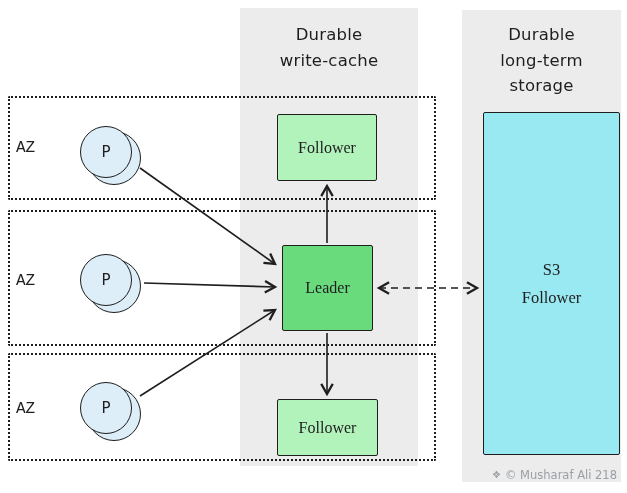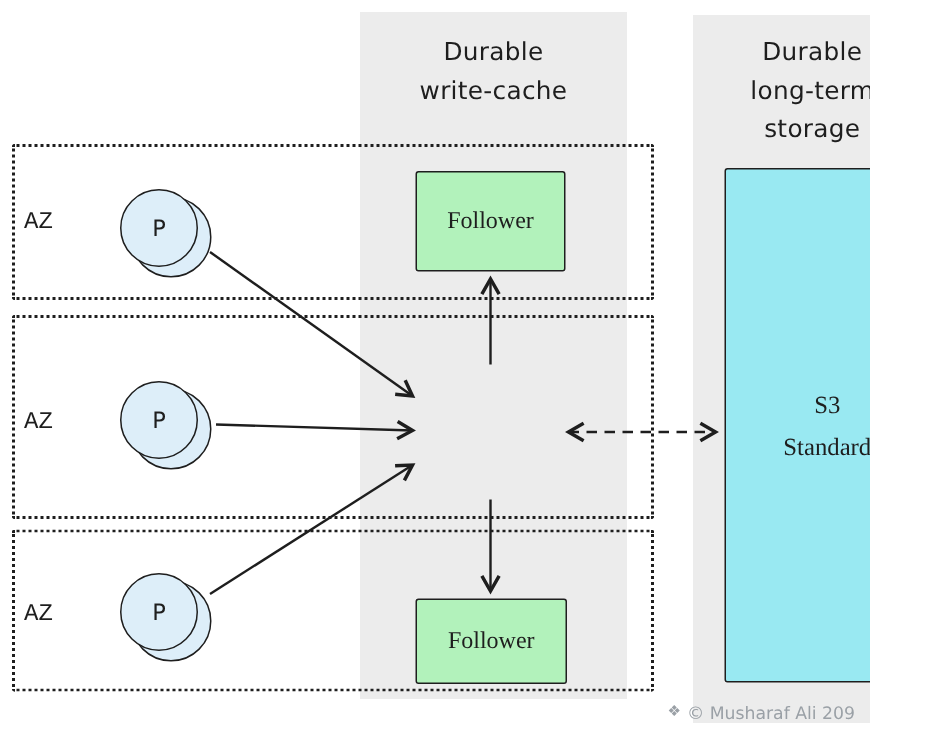--- a/index.html
+++ b/index.html
@@ -11,21 +11,21 @@
     --stroke:#1e1e1e;
     --watermark:#9aa0a6;
   }
   *{box-sizing:border-box;margin:0;padding:0;}
   html,body{background:#ffffff;}
   body{
     width:627px;height:493px;
     font-family:"DejaVu Sans","Liberation Sans",sans-serif;
     color:var(--stroke);
   }
-  .canvas{position:relative;width:580px;height:493px;background:#ffffff;overflow:hidden;}
+  .canvas{position:relative;width:627px;height:493px;background:#ffffff;overflow:hidden;}
 
   
   .col{position:absolute;background:var(--column-bg);}
   .col-mid{left:240px;top:8px;width:178px;height:458px;}
   .col-right{left:462px;top:10px;width:159px;height:472px;}
   .col-title{
     position:absolute;text-align:center;white-space:pre-line;
     font-size:16.5px;line-height:1.55;letter-spacing:.2px;z-index:3;
   }
   .col-title-mid{left:240px;top:22px;width:178px;}
@@ -106,37 +106,38 @@
     <div class="disc">P</div>
   </div>
   <div class="producer producer-2">
     <div class="disc">P</div>
   </div>
   <div class="producer producer-3">
     <div class="disc">P</div>
   </div>
 
   <div class="node follower follower-top">Follower</div>
+  <div class="node leader">Leader</div>
   <div class="node follower follower-bottom">Follower</div>
 
   <div class="node s3">S3
-Standard</div>
+Follower</div>
 
   <svg class="arrows" width="627" height="493" viewBox="0 0 627 493" xmlns="http://www.w3.org/2000/svg">
     <defs>
       <marker id="arrow" viewBox="0 0 10 10" refX="8" refY="5" markerWidth="9" markerHeight="9" orient="auto-start-reverse">
         <path class="arrow-head" d="M1,1 L8,5 L1,9"></path>
       </marker>
     </defs>
     <line class="arrow-line" x1="140" y1="168" x2="275" y2="264" marker-end="url(#arrow)"></line>
     <line class="arrow-line" x1="144" y1="283" x2="275" y2="287" marker-end="url(#arrow)"></line>
     <line class="arrow-line" x1="140" y1="396" x2="275" y2="310" marker-end="url(#arrow)"></line>
     <line class="arrow-line" x1="327" y1="243" x2="327" y2="186" marker-end="url(#arrow)"></line>
     <line class="arrow-line" x1="327" y1="333" x2="327" y2="394" marker-end="url(#arrow)"></line>
     <line class="arrow-line" x1="379" y1="288" x2="477" y2="288" stroke-dasharray="7 5" marker-start="url(#arrow)" marker-end="url(#arrow)"></line>
   </svg>
 
   <div class="watermark">
     <span class="wm-icon">❖</span>
-    <span>© Musharaf Ali 209</span>
+    <span>© Musharaf Ali 218</span>
   </div>
 
 </div>
 
 </body></html>

